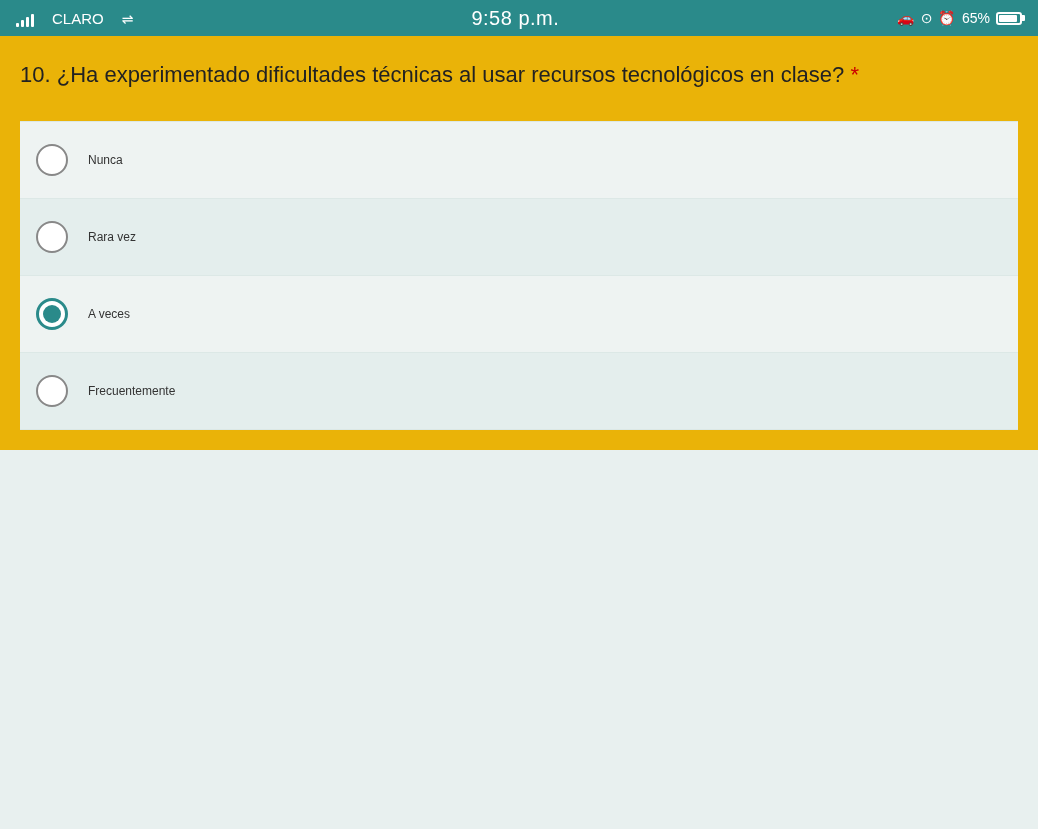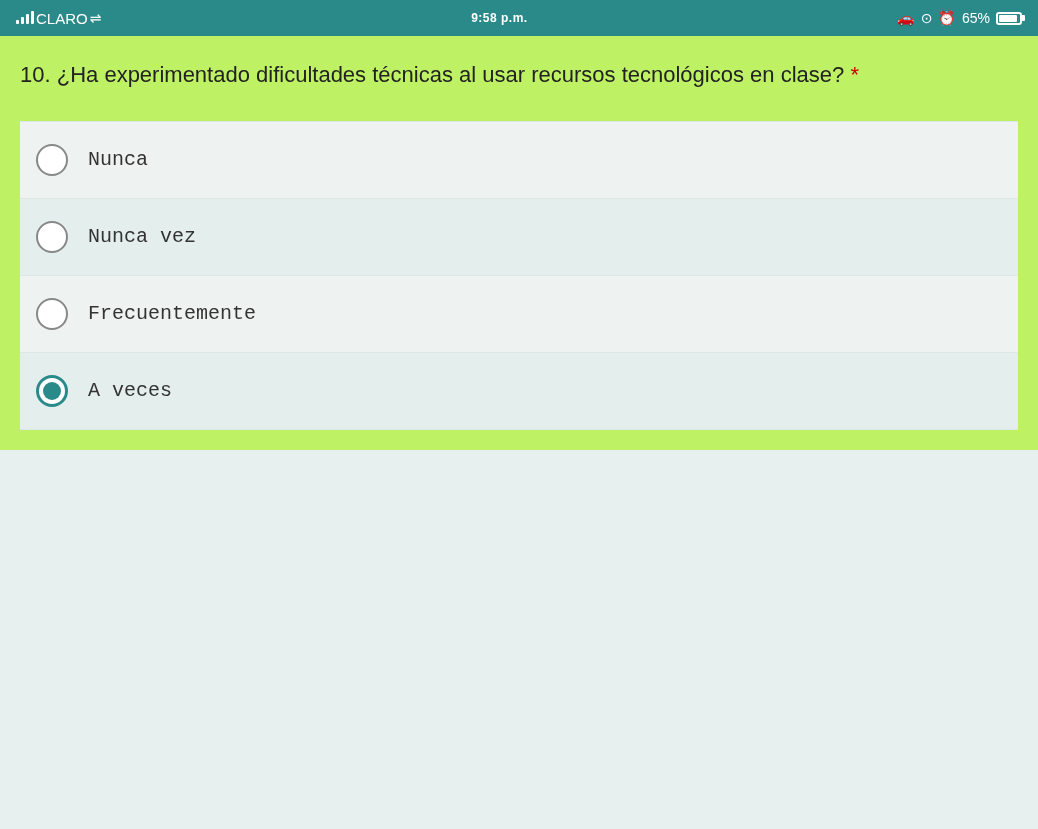--- a/index.html
+++ b/index.html
@@ -25,44 +25,44 @@
       align-items: center;
       justify-content: space-between;
       padding: 0 16px;
       color: white;
       font-size: 15px;
       font-weight: 500;
     }
 
     .status-left {
       display: flex;
-      align-items: flex-start;
-      gap: 2px;
+      align-items: flex-end;
+      gap: 18px;
     }
 
     .signal-bars {
       display: flex;
       align-items: flex-end;
       gap: 2px;
       height: 14px;
     }
 
     .signal-bar {
       width: 3px;
       background-color: white;
       border-radius: 1px;
     }
 
     .wifi-icon {
       font-size: 14px;
     }
 
     .status-center {
-      font-size: 12px;
-      font-weight: 700;
+      font-size: 20px;
+      font-weight: 400;
       letter-spacing: 0.5px;
     }
 
     .status-right {
       display: flex;
       align-items: center;
       gap: 6px;
       font-size: 14px;
     }
 
@@ -93,21 +93,21 @@
       height: 100%;
       width: 90%;
       background: white;
       border-radius: 1px;
     }
 
     
     .content {
       width: 100%;
       padding: 24px 20px 20px 20px;
-      background-color: #bef264;
+      background-color: #eab308;
     }
 
     .question {
       font-size: 22px;
       font-weight: 400;
       color: #222;
       line-height: 1.4;
       margin-bottom: 30px;
     }
 
@@ -158,24 +158,23 @@
     }
 
     .radio-inner {
       width: 18px;
       height: 18px;
       border-radius: 50%;
       background-color: #2a8a8a;
     }
 
     .option-label {
-      font-size: 20px;
+      font-size: 12px;
       color: #333;
       font-weight: 400;
-      font-family: Liberation Mono, monospace;
     }
   </style>
 </head>
 <body>
 
 <div class="status-bar">
   <div class="status-left">
     <div class="signal-bars">
       <div class="signal-bar" style="height:4px;"></div>
       <div class="signal-bar" style="height:7px;"></div>
@@ -205,27 +204,27 @@
     <span style="color:#cc0000;">*</span>
   </div>
 
   <div class="options-list" id="options-container">
   <div class="option-item">
         <div class="radio-outer"></div>
         <span class="option-label">Nunca</span>
       </div>
       <div class="option-item">
         <div class="radio-outer"></div>
-        <span class="option-label">Nunca vez</span>
-      </div>
-      <div class="option-item">
-        <div class="radio-outer"></div>
-        <span class="option-label">Frecuentemente</span>
+        <span class="option-label">Rara vez</span>
       </div>
       <div class="option-item">
         <div class="radio-outer selected">
           <div class="radio-inner"></div>
         </div>
         <span class="option-label">A veces</span>
       </div>
+      <div class="option-item">
+        <div class="radio-outer"></div>
+        <span class="option-label">Frecuentemente</span>
+      </div>
     </div>
 
 </div>
 
 </body></html>

